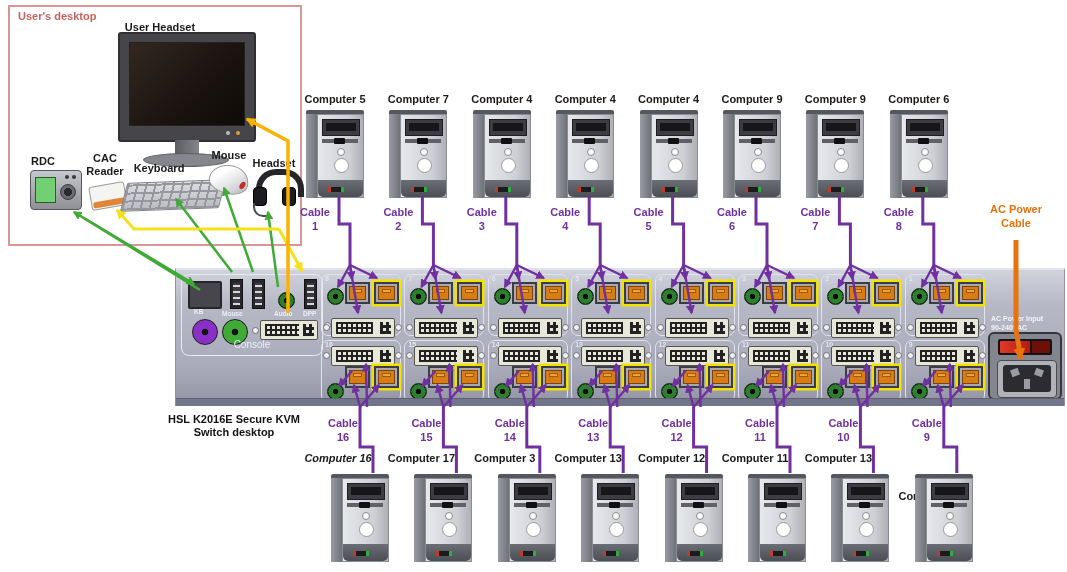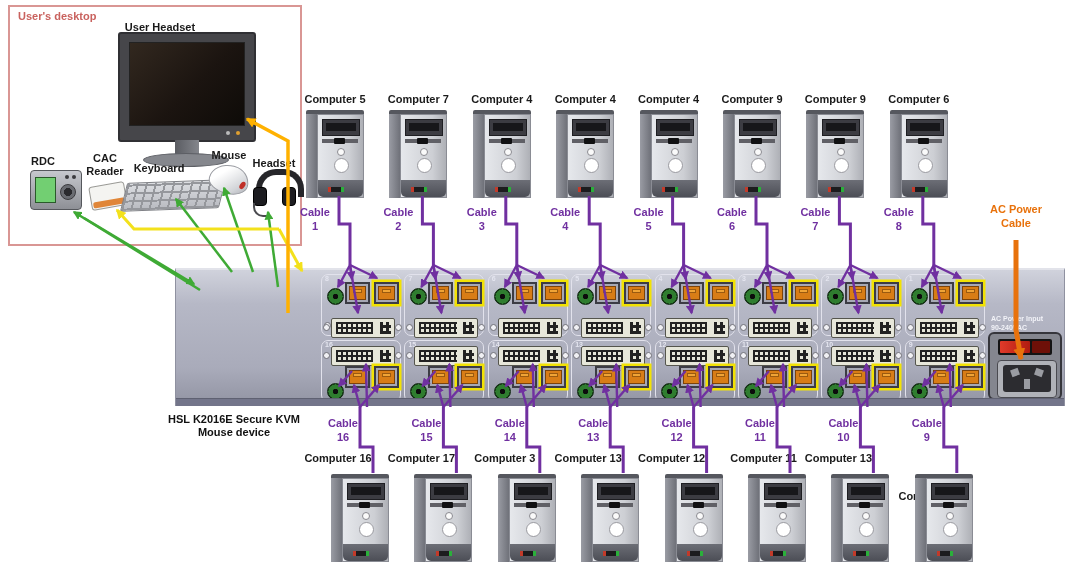--- a/index.html
+++ b/index.html
@@ -166,20 +166,39 @@
 
   <div class="lbl" style="left:238px;top:150px;width:52px">Headset</div>
   <div class="hs-band"></div>
   <div class="hs-cup" style="left:243px"></div>
   <div class="hs-cup" style="left:272px"></div>
   <div class="hs-mic"></div>
 </div>
 
 <div id="kvm">
 
+  <div id="console-panel">
+    <div class="kb-port"></div>
+    <div class="c-lbl" style="left:12px;top:33px">KB</div>
+    <div class="usb-a" style="left:48px"></div>
+    <div class="usb-a" style="left:70px"></div>
+    <div class="c-lbl" style="left:40px;top:35px">Mouse</div>
+    <div class="jack" style="left:96px;top:17px;width:15px;height:15px"></div>
+    <div class="c-lbl" style="left:92px;top:35px">Audio</div>
+    <div class="usb-a" style="left:122px"></div>
+    <div class="c-lbl" style="left:121px;top:35px">DPP</div>
+    <div class="ps2 purple" style="left:10px;top:44px"></div>
+    <div class="ps2 green" style="left:40px;top:44px"></div>
+    <div class="screw" style="left:70px;top:52px"></div>
+    <div class="dvi" style="left:78px;top:45px;width:56px;height:18px">
+      <div class="dvi-grid"></div>
+      <div class="dvi-g2"></div>
+    </div>
+    <div id="console-name">Console</div>
+  </div>
   <div class="screw" style="left:148px;top:52px"></div>
   <div class="led" style="left:156px;top:52px"></div>
 
   <div id="ports-container">
       <div class="pgroup" style="left: 145px; top: 4px;">
         <div class="pnum">8</div>
         <div class="jack" style="left: 5px; top: 13px; width: 15px; height: 15px;"></div>
         <div class="usb-b" style="left: 23px; top: 7px;">
           <div class="usb-b-in"></div>
         </div>
@@ -448,21 +467,21 @@
         <div class="ac-pin" style="left:21px;bottom:3px;width:6px;height:10px"></div>
       </div>
     </div>
   </div>
 
   <div id="kvm-bottom-strip"></div>
 </div>
 
 <div id="hsl-label">
   <div>HSL K2016E Secure KVM</div>
-  <div>Mouse device</div>
+  <div>Switch desktop</div>
 </div>
 
 <div id="ac-cord-label">
   <div>AC Power</div>
   <div>Cable</div>
 </div>
 
 <div id="computers-layer">
     <div class="lbl" style="left: 293px; top: 93px; width: 84px;">Computer 5</div>
     <div class="cable-lbl" style="left: 285px; top: 205px; width: 60px;">
@@ -621,21 +640,21 @@
         <div class="t-btn-l"></div>
         <div class="t-base">
           <div class="t-led"></div>
         </div>
       </div>
     </div>
     <div class="cable-lbl" style="left: 313px; top: 416px; width: 60px;">
       <div>Cable</div>
       <div>16</div>
     </div>
-    <div class="lbl" style="left: 296px; top: 452px; width: 84px;">Computer 16</div>
+    <div class="lbl" style="left: 296px; top: 452px; width: 84px; font-style: italic;">Computer 16</div>
     <div class="tower" style="left: 331px; top: 474px;">
       <div class="t-top"></div>
       <div class="t-side"></div>
       <div class="t-front">
         <div class="t-drive"></div>
         <div class="t-slot">
           <div class="t-knob"></div>
         </div>
         <div class="t-btn-s"></div>
         <div class="t-btn-l"></div>
@@ -721,21 +740,21 @@
         <div class="t-btn-l"></div>
         <div class="t-base">
           <div class="t-led"></div>
         </div>
       </div>
     </div>
     <div class="cable-lbl" style="left: 730px; top: 416px; width: 60px;">
       <div>Cable</div>
       <div>11</div>
     </div>
-    <div class="lbl" style="left: 713px; top: 452px; width: 84px; text-align: right;">Computer 11</div>
+    <div class="lbl" style="left: 713px; top: 452px; width: 84px;">Computer 11</div>
     <div class="tower" style="left: 748px; top: 474px;">
       <div class="t-top"></div>
       <div class="t-side"></div>
       <div class="t-front">
         <div class="t-drive"></div>
         <div class="t-slot">
           <div class="t-knob"></div>
         </div>
         <div class="t-btn-s"></div>
         <div class="t-btn-l"></div>

